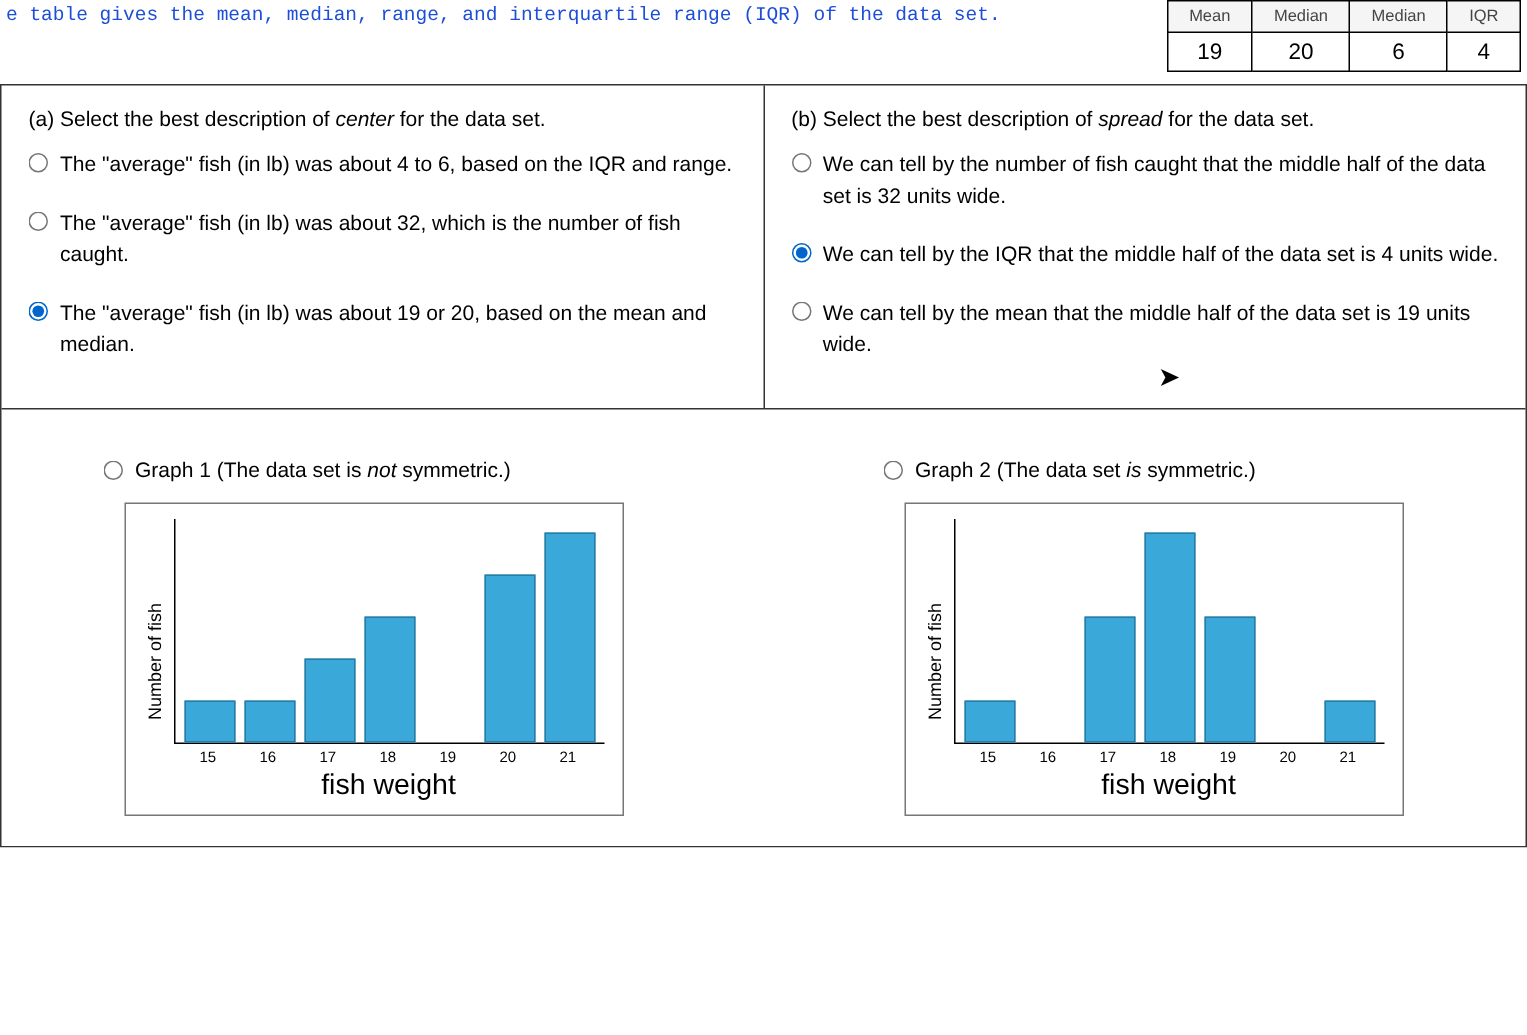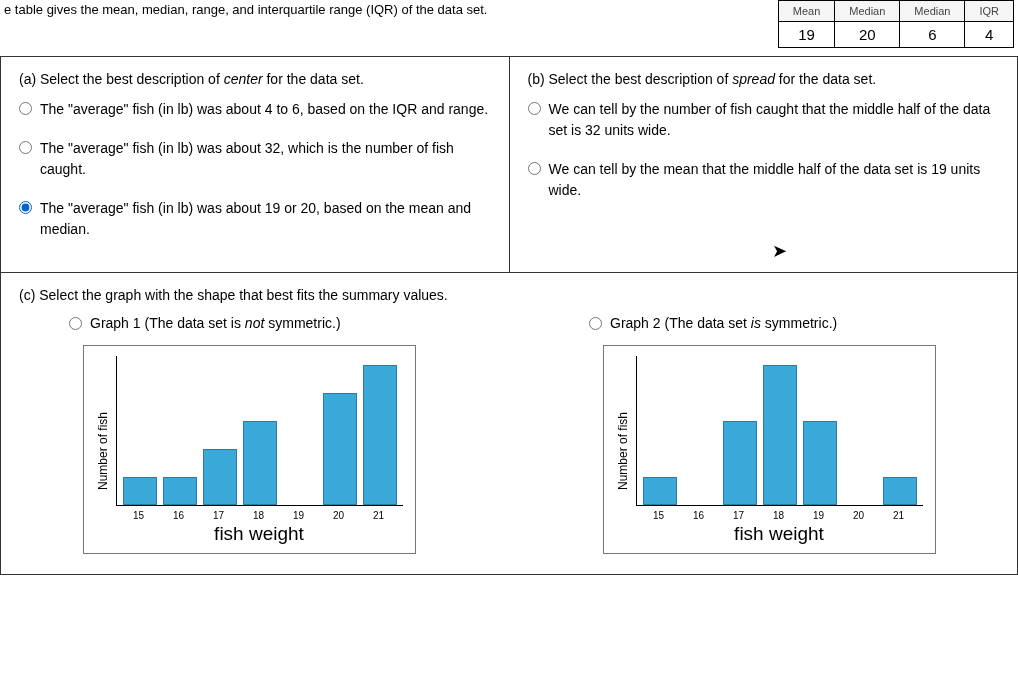--- a/index.html
+++ b/index.html
@@ -12,22 +12,23 @@
     }
     .top-row {
       display: flex;
       justify-content: space-between;
       align-items: flex-start;
       padding: 0 4px;
       margin-bottom: 8px;
     }
     .top-text {
       font-size: 13px;
-      color: #000000;
+      color: #1d4ed8;
       padding-top: 2px;
+      font-family: Liberation Mono, monospace;
     }
     .stats-table {
       border-collapse: collapse;
     }
     .stats-table td, .stats-table th {
       border: 1px solid #000;
       padding: 4px 14px;
       text-align: center;
       font-size: 15px;
     }
@@ -71,21 +72,21 @@
       margin-right: 8px;
       accent-color: #0066cc;
     }
     .opt label { flex: 1; }
     .row-c {
       padding: 14px 18px 20px;
     }
     .graphs {
       display: flex;
       gap: 60px;
-      margin-top: 2px;
+      margin-top: 18px;
     }
     .graph-col {
       flex: 1;
       display: flex;
       flex-direction: column;
       align-items: center;
     }
     .graph-opt {
       display: flex;
       align-items: center;
@@ -190,29 +191,32 @@
     </div>
     <div class="panel-b">
       <div class="qtitle">
         <span>(b) Select the best description of </span><span class="italic">spread</span><span> for the data set.</span>
       </div>
       <div class="opt">
         <input type="radio" name="qb" style="">
         <label>We can tell by the number of fish caught that the middle half of the data set is 32 units wide.</label>
       </div>
       <div class="opt">
+        <input type="radio" name="qb" checked="" style="">
+        <label>We can tell by the IQR that the middle half of the data set is 4 units wide.</label>
+      </div>
+      <div class="opt">
         <input type="radio" name="qb" style="">
         <label>We can tell by the mean that the middle half of the data set is 19 units wide.</label>
       </div>
       <span class="cursor">➤</span>
     </div>
   </div>
 
   <div class="row-c">
-    <div class="qtitle">(c) Select the graph with the shape that best fits the summary values.</div>
     <div class="graphs">
       <div class="graph-col">
         <div class="graph-opt">
           <input type="radio" name="qc" style="">
           <label>
             <span>Graph 1 (The data set is </span><span class="italic">not</span><span> symmetric.)</span>
           </label>
         </div>
         <div class="chart-wrap">
           <div class="ylabel">Number of fish</div>

